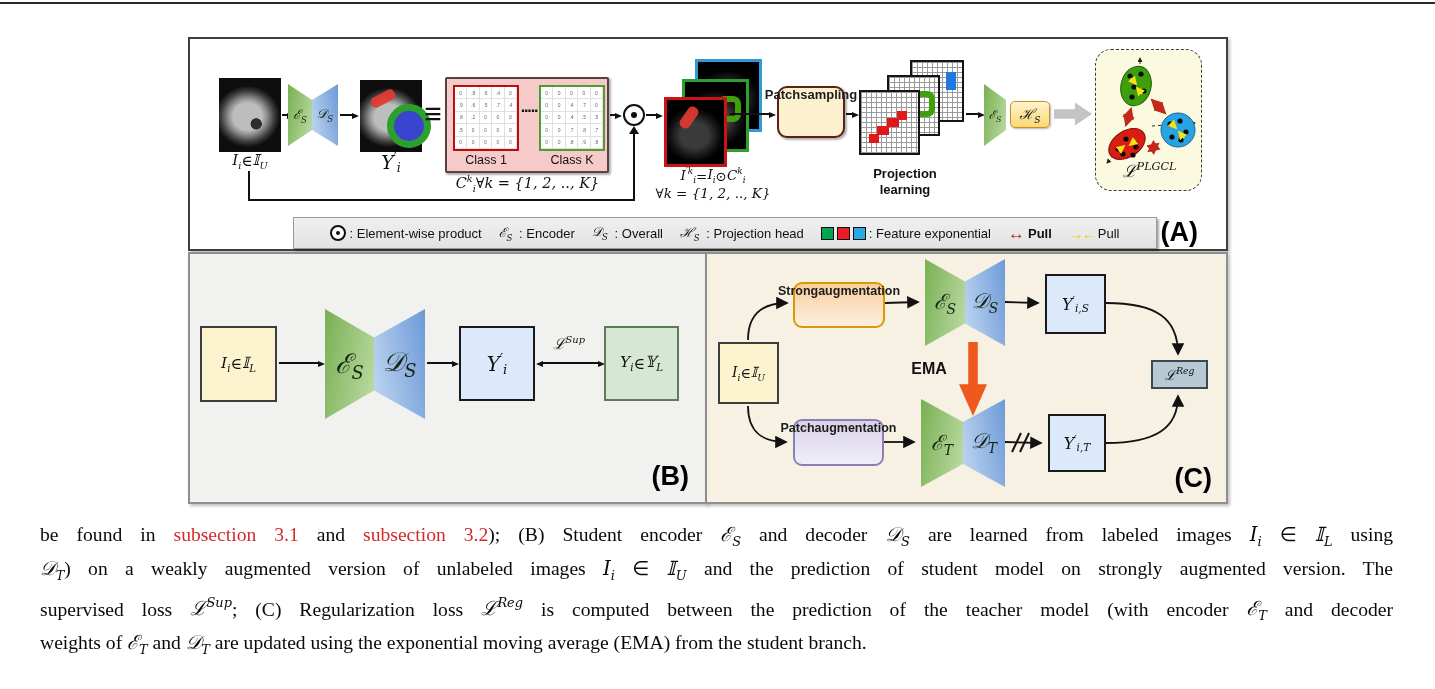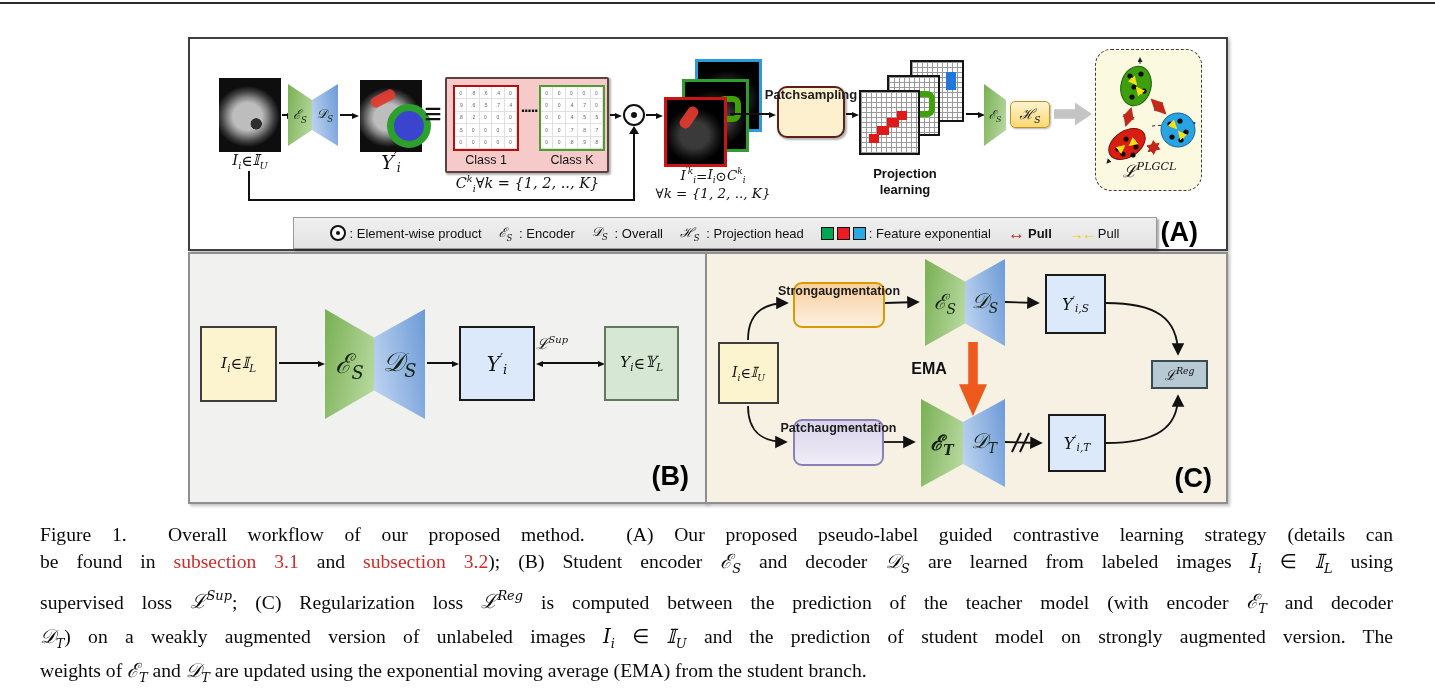--- a/index.html
+++ b/index.html
@@ -340,21 +340,21 @@
       <span class="tl" style="font-size:27px;"><span>ℰ<sub>S</sub></span></span>
     </div>
     <div class="trap dec" style="left:184px;top:55px;width:51px;height:110px;">
       <span class="tl" style="font-size:27px;"><span>𝒟<sub>S</sub></span></span>
     </div>
     <div class="arr" style="left:237px;top:108px;width:26px;"></div>
     <div class="box mt" style="left:269px;top:72px;width:76px;height:75px;font-size:20px;background:#dbe9fb;border:2px solid #1a1a1a;">
         <span>Y<sup>′</sup></span>
         <span><sub>i</sub></span>
       </div>
-    <div class="box mt" style="left:331px;top:78px;width:62px;height:22px;font-size:15px;">
+    <div class="box mt" style="left:348px;top:78px;width:62px;height:22px;font-size:15px;">
         <span>ℒ<sup>Sup</sup></span>
       </div>
     <div class="arr dbl" style="left:352px;top:108px;width:57px;"></div>
     <div class="box mt" style="left:414px;top:72px;width:75px;height:75px;font-size:15.5px;background:#d6e8d4;border:2px solid #60795a;">
         <span>Y<sub>i</sub></span>
         <span> ∈ </span>
         <span>𝕐<sub>L</sub></span>
       </div>
     <div class="tag" style="right:16px;bottom:10px;">(B)</div>
   </div>
@@ -400,36 +400,35 @@
     <div class="trap dec" style="left:258px;top:5px;width:40px;height:87px;">
       <span class="tl" style="font-size:21px;"><span>𝒟<sub>S</sub></span></span>
     </div>
     <div class="box mt" style="left:338px;top:20px;width:61px;height:60px;font-size:16px;background:#dbe9fb;border:2px solid #1a1a1a;">
         <span>Y<sup>′</sup></span>
         <span><sub>i,S</sub></span>
       </div>
     <div class="box" style="left:198px;top:104px;width:48px;height:22px;font-weight:bold;font-size:16px;">EMA</div>
     <div class="emaarrow" style="left:252px;top:88px;width:28px;height:74px;"></div>
     <div class="trap enc" style="left:214px;top:145px;width:42px;height:88px;">
-      <span class="tl" style="font-size:21px;font-weight:bold;"><span>ℰ<sub>T</sub></span></span>
+      <span class="tl" style="font-size:21px;"><span>ℰ<sub>T</sub></span></span>
     </div>
     <div class="trap dec" style="left:256px;top:145px;width:42px;height:88px;">
       <span class="tl" style="font-size:21px;"><span>𝒟<sub>T</sub></span></span>
     </div>
     <div class="box mt" style="left:341px;top:160px;width:58px;height:58px;font-size:16px;background:#dbe9fb;border:2px solid #1a1a1a;">
         <span>Y<sup>′</sup></span>
         <span><sub>i,T</sub></span>
       </div>
     <div class="box mt" style="left:444px;top:106px;width:57px;height:29px;font-size:14px;background:#b7c9d3;border:2px solid #3b4a52;">
         <span>ℒ<sup>Reg</sup></span>
       </div>
     <div class="tag" style="right:14px;bottom:8px;">(C)</div>
   </div>
 
   <div class="caption">
-    <div class="cap-line"><span>Figure 1.  Overall workflow of our proposed method.  (A) Our proposed pseudo-label guided contrastive learning strategy (details can</span></div>
     <div class="cap-line"><span>be found in </span><span class="red">subsection 3.1</span><span> and </span><span class="red">subsection 3.2</span><span>); (B) Student encoder </span><span class="m">ℰ<sub>S</sub></span><span> and decoder </span><span class="m">𝒟<sub>S</sub></span><span> are learned from labeled images </span><span class="m">I<sub>i</sub></span><span> ∈ </span><span class="m">𝕀<sub>L</sub></span><span> using</span></div>
+    <div class="cap-line"><span class="m">𝒟<sub>T</sub></span><span>) on a weakly augmented version of unlabeled images </span><span class="m">I<sub>i</sub></span><span> ∈ </span><span class="m">𝕀<sub>U</sub></span><span> and the prediction of student model on strongly augmented version. The</span></div>
     <div class="cap-line"><span>supervised loss </span><span class="m">ℒ<sup>Sup</sup></span><span>; (C) Regularization loss </span><span class="m">ℒ<sup>Reg</sup></span><span> is computed between the prediction of the teacher model (with encoder </span><span class="m">ℰ<sub>T</sub></span><span> and decoder</span></div>
-    <div class="cap-line"><span class="m">𝒟<sub>T</sub></span><span>) on a weakly augmented version of unlabeled images </span><span class="m">I<sub>i</sub></span><span> ∈ </span><span class="m">𝕀<sub>U</sub></span><span> and the prediction of student model on strongly augmented version. The</span></div>
     <div class="cap-line last"><span>weights of </span><span class="m">ℰ<sub>T</sub></span><span> and </span><span class="m">𝒟<sub>T</sub></span><span> are updated using the exponential moving average (EMA) from the student branch.</span></div>
   </div>
 
 </div>
 
 </body></html>

